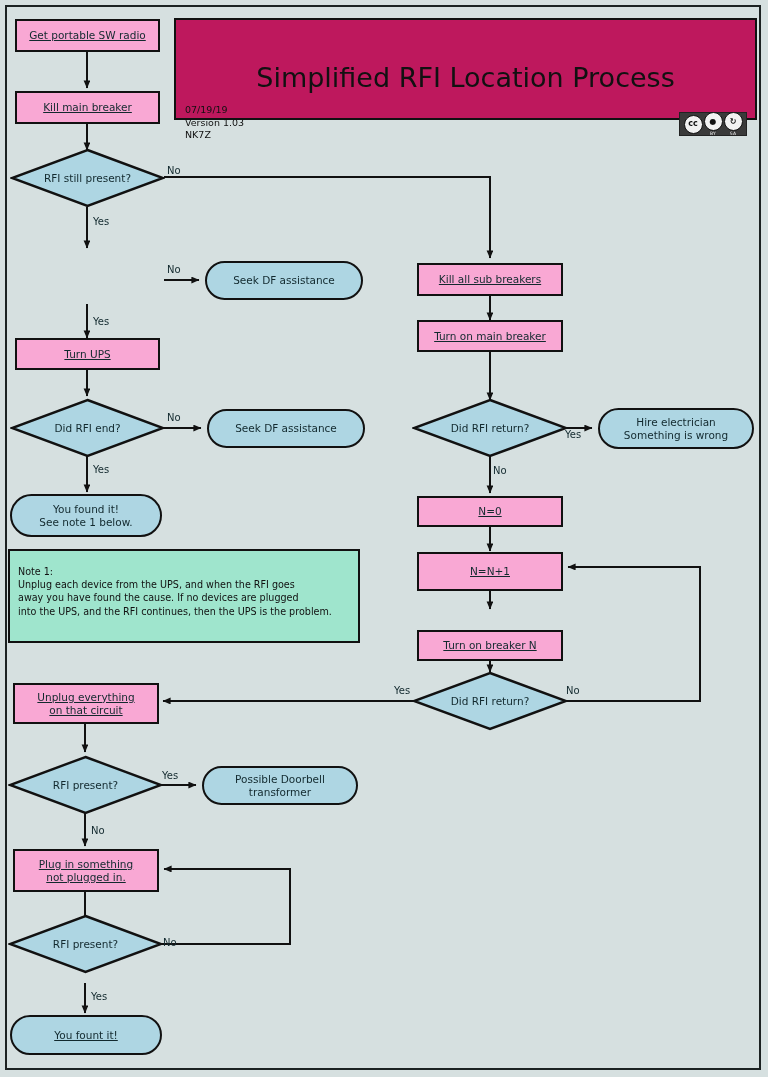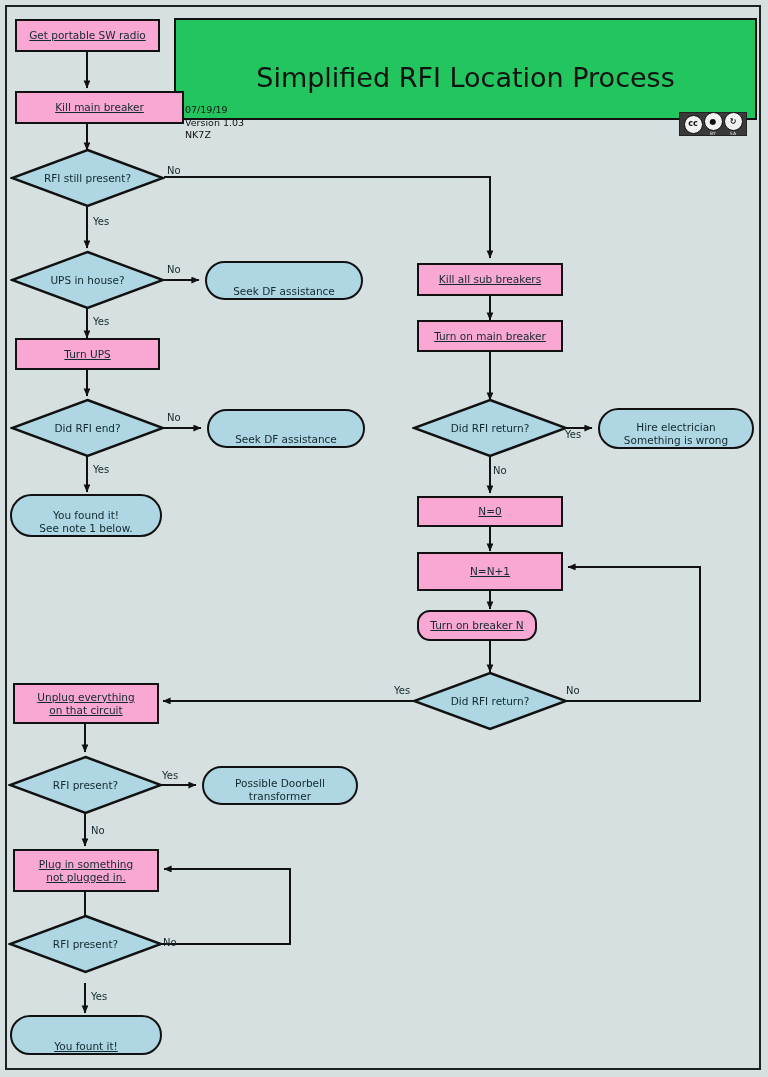--- a/index.html
+++ b/index.html
@@ -1,26 +1,26 @@
 <!DOCTYPE html>
 <html><head>
 <meta charset="utf-8">
 <style>
   html,body{margin:0;padding:0;background:#d6e0e0;}
   body{font-family:"DejaVu Sans","Liberation Sans",sans-serif;}
   #page{position:relative;width:768px;height:1077px;background:#d6e0e0;overflow:hidden;}
   #frame{position:absolute;left:5px;top:5px;width:756px;height:1065px;border:2px solid #1c2222;box-sizing:border-box;background:#d6e0e0;}
   .node{position:absolute;box-sizing:border-box;display:flex;align-items:center;justify-content:center;text-align:center;color:#12292e;}
   .proc{background:#f9a8d4;border:2px solid #111;font-size:10.5px;line-height:13px;text-decoration:underline;}
-  .term{background:#aed6e3;border:2px solid #111;border-radius:999px;font-size:10.5px;line-height:13px;align-items:flex-end;}
+  .term{background:#aed6e3;border:2px solid #111;border-radius:999px;font-size:10.5px;line-height:13px;}
   .dec-wrap{position:absolute;text-decoration:underline;}
   .dec-wrap svg{position:absolute;left:0;top:0;}
   .dec-lbl{position:absolute;left:0;top:0;width:100%;height:100%;display:flex;align-items:center;justify-content:center;font-size:10.5px;color:#12292e;text-align:center;pointer-events:none;}
   .edgelbl{position:absolute;font-size:10px;color:#12292e;white-space:nowrap;}
-  #banner{position:absolute;left:174px;top:18px;width:583px;height:102px;background:#22c55e;border:2px solid #111;box-sizing:border-box;}
+  #banner{position:absolute;left:174px;top:18px;width:583px;height:102px;background:#be185d;border:2px solid #111;box-sizing:border-box;}
   #banner-title{position:absolute;left:0;right:0;top:42px;text-align:center;font-size:27px;color:#111;}
   #banner-meta{position:absolute;left:9px;top:84px;font-size:9.5px;line-height:12.5px;color:#111;}
   #cc{position:absolute;right:8px;top:92px;width:68px;height:24px;background:#3a3a3a;border:1px solid #222;display:flex;align-items:center;justify-content:space-around;padding:0 3px;box-sizing:border-box;}
   .cc-c{width:17px;height:17px;border-radius:50%;background:#f2f2f2;border:1.5px solid #111;display:flex;align-items:center;justify-content:center;font-size:8px;font-weight:bold;color:#111;line-height:1;}
   .cc-grp{display:flex;flex-direction:column;align-items:center;}
   .cc-t{font-size:4.5px;color:#eee;letter-spacing:.3px;margin-top:0px;}
   #note{position:absolute;left:8px;top:549px;width:352px;height:94px;background:#9fe5cd;border:2px solid #111;box-sizing:border-box;padding:14px 8px 0 8px;font-size:9.6px;line-height:13.2px;color:#111;white-space:pre-line;}
   svg.lines{position:absolute;left:0;top:0;width:768px;height:1077px;pointer-events:none;}
 </style>
 </head>
@@ -93,37 +93,31 @@
         <div class="cc-c">↻</div>
         <div class="cc-t">SA</div>
       </div>
     </div>
   </div>
 
   <div class="node proc" style="left:15px;top:19px;width:145px;height:33px;">
     <span>Get portable SW radio</span>
   </div>
 
-  <div class="node proc" style="left:15px;top:91px;width:169px;height:33px;">
+  <div class="node proc" style="left:15px;top:91px;width:145px;height:33px;">
     <span>Kill main breaker</span>
   </div>
 
   <div class="dec-wrap" style="left:10px;top:148px;width:155px;height:60px;">
     <svg width="155" height="60" viewBox="0 0 155 60">
         <polygon points="77.5,2 153,30 77.5,58 2,30" fill="#aed6e3" stroke="#111" stroke-width="2.4"></polygon>
       </svg>
     <div class="dec-lbl">RFI still present?</div>
   </div>
 
-  <div class="dec-wrap" style="left:10px;top:250px;width:155px;height:60px;">
-    <svg width="155" height="60" viewBox="0 0 155 60">
-        <polygon points="77.5,2 153,30 77.5,58 2,30" fill="#aed6e3" stroke="#111" stroke-width="2.4"></polygon>
-      </svg>
-    <div class="dec-lbl">UPS in house?</div>
-  </div>
 
   <div class="node term" style="left:205px;top:261px;width:158px;height:39px;">
     <span>Seek DF assistance</span>
   </div>
 
   <div class="node proc" style="left:15px;top:338px;width:145px;height:32px;">
     <span>Turn UPS</span>
   </div>
 
   <div class="dec-wrap" style="left:10px;top:398px;width:155px;height:60px;">
@@ -135,20 +129,24 @@
 
   <div class="node term" style="left:207px;top:409px;width:158px;height:39px;">
     <span>Seek DF assistance</span>
   </div>
 
   <div class="node term" style="left:10px;top:494px;width:152px;height:43px;white-space:pre-line;">
     <span>You found it!
 See note 1 below.</span>
   </div>
 
+  <div id="note">Note 1:
+Unplug each device from the UPS, and when the RFI goes
+away you have found the cause.  If no devices are plugged
+into the UPS, and the RFI continues, then the UPS is the problem.</div>
 
   <div class="node proc" style="left:417px;top:263px;width:146px;height:33px;">
     <span>Kill all sub breakers</span>
   </div>
 
   <div class="node proc" style="left:417px;top:320px;width:146px;height:32px;">
     <span>Turn on main breaker</span>
   </div>
 
   <div class="dec-wrap" style="left:412px;top:398px;width:156px;height:60px;">
@@ -164,21 +162,21 @@
   </div>
 
   <div class="node proc" style="left:417px;top:496px;width:146px;height:31px;">
     <span>N=0</span>
   </div>
 
   <div class="node proc" style="left:417px;top:552px;width:146px;height:39px;">
     <span>N=N+1</span>
   </div>
 
-  <div class="node proc" style="left:417px;top:610px;width:120px;height:31px;border-radius:13px;">
+  <div class="node proc" style="left:417px;top:630px;width:146px;height:31px;">
     <span>Turn on breaker N</span>
   </div>
 
   <div class="dec-wrap" style="left:412px;top:671px;width:156px;height:60px;">
     <svg width="156" height="60" viewBox="0 0 156 60">
         <polygon points="78,2 154,30 78,58 2,30" fill="#aed6e3" stroke="#111" stroke-width="2.4"></polygon>
       </svg>
     <div class="dec-lbl">Did RFI return?</div>
   </div>
 

